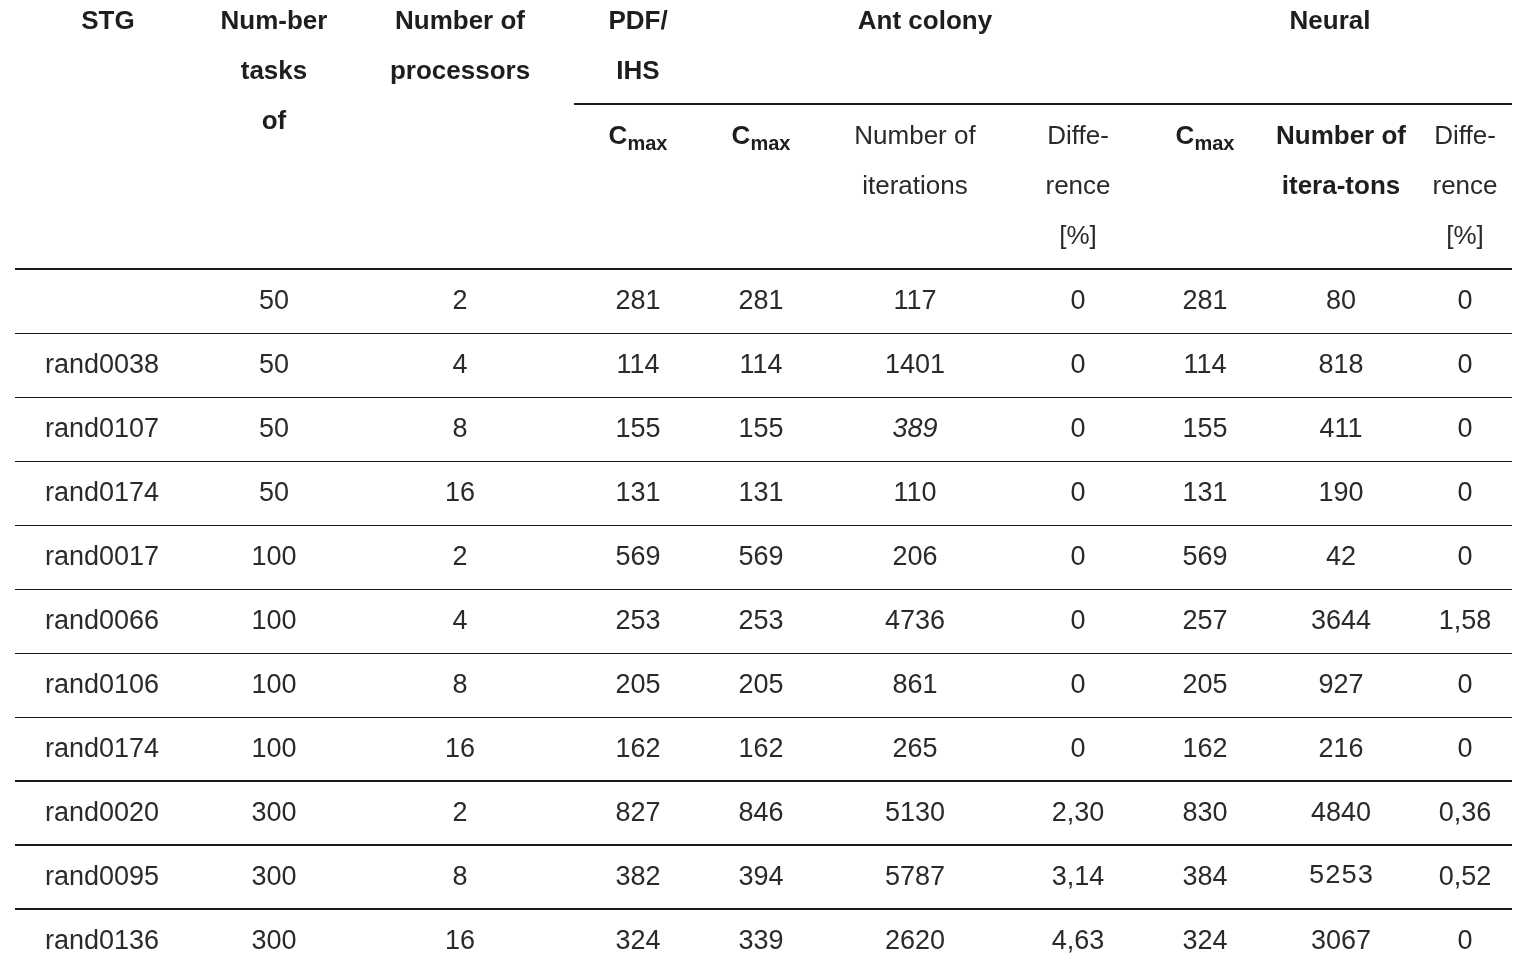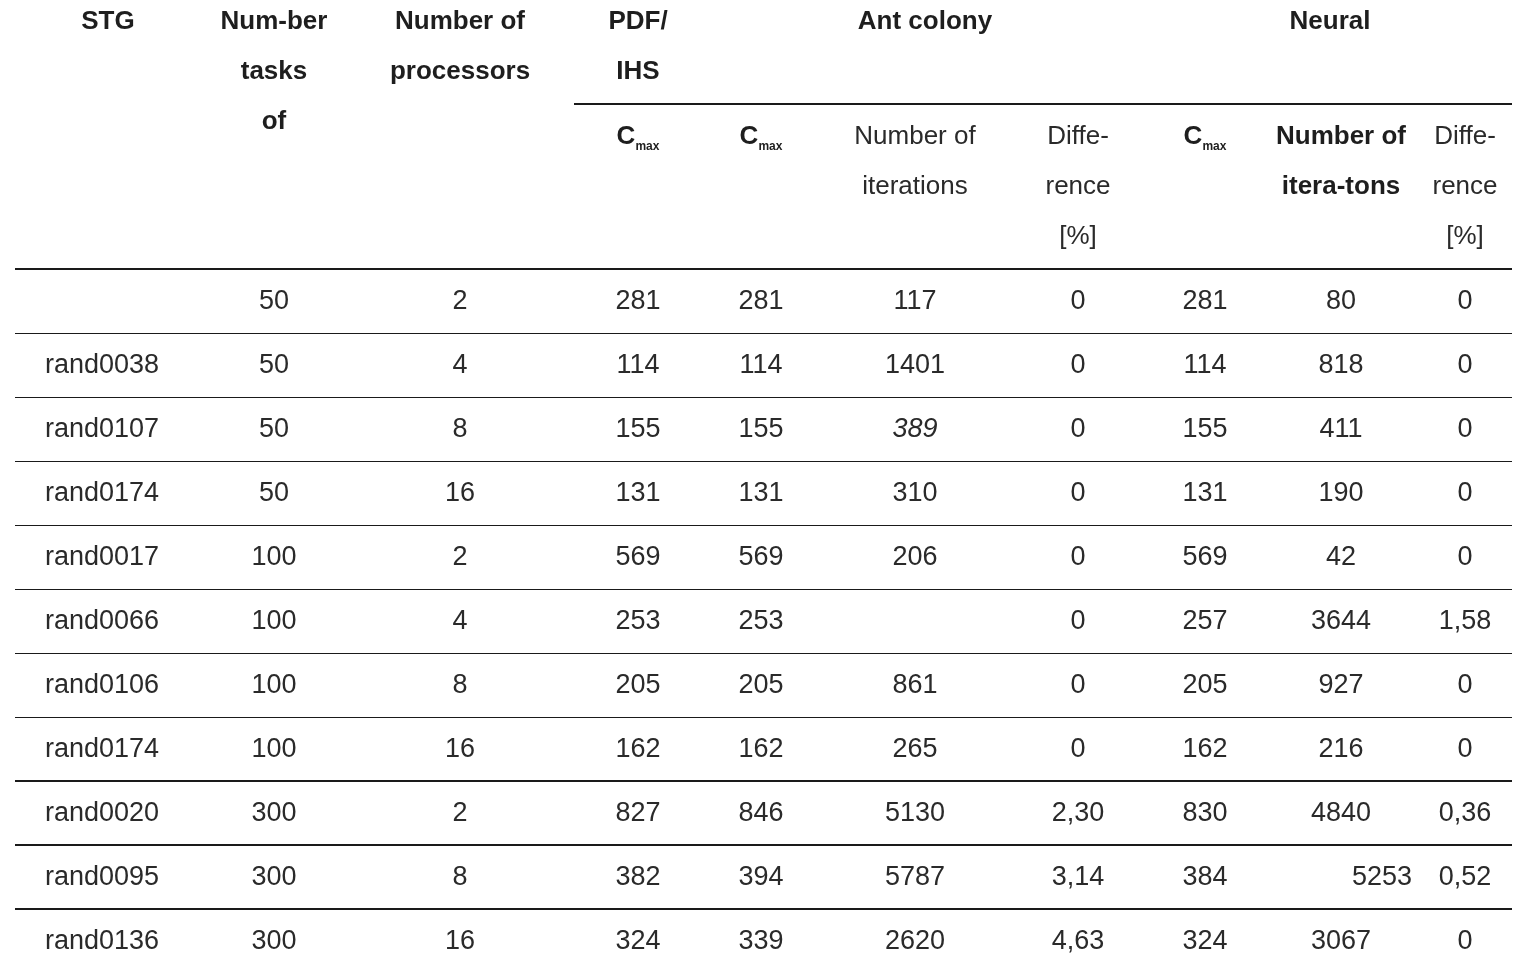--- a/index.html
+++ b/index.html
@@ -3,21 +3,21 @@
   <meta charset="utf-8">
   <style>
     html, body { margin: 0; padding: 0; background: #ffffff; }
     body { width: 1520px; height: 980px; overflow: hidden; position: relative;
            font-family: "Liberation Sans", "DejaVu Sans", sans-serif; color: #1e1e1e; }
     .hdr { position: absolute; font-weight: bold; font-size: 26px; line-height: 50px;
            text-align: center; color: #1e1e1e; }
     .sub { position: absolute; font-size: 26px; line-height: 50px; text-align: center; color: #2a2a2a; }
     .sub.bold { font-weight: bold; color: #1e1e1e; }
     .cmax { font-weight: bold; font-size: 26px; }
-    .cmax sub { font-size: 12px; vertical-align: -6px; }
+    .cmax sub { font-size: 20px; vertical-align: -6px; }
     .rule { position: absolute; background: #1a1a1a; }
     .row { position: absolute; left: 15px; width: 1497px; height: 64px; }
     .cell { position: absolute; top: 0; height: 64px; line-height: 60px; font-size: 27px;
             text-align: center; color: #2a2a2a; }
     .cell.stg { text-align: left; padding-left: 30px; }
   </style>
 </head>
 <body>
 
 <div>
@@ -115,21 +115,21 @@
     <div class="cell" style="left:1247px; width:158px;">411</div>
     <div class="cell" style="left:1403px; width:94px;">0</div>
   </div>
       <div class="rule" style="left: 15px; width: 1497px; top: 461px; height: 1px;"></div>
       <div class="row" style="top: 462px;">
     <div class="cell stg" style="left:0; width:170px;">rand0174</div>
     <div class="cell" style="left:185px; width:148px;">50</div>
     <div class="cell" style="left:355px; width:180px;">16</div>
     <div class="cell" style="left:583px; width:80px;">131</div>
     <div class="cell" style="left:706px; width:80px;">131</div>
-    <div class="cell" style="left:815px; width:170px;">310</div>
+    <div class="cell" style="left:815px; width:170px;">110</div>
     <div class="cell" style="left:1013px; width:100px;">0</div>
     <div class="cell" style="left:1150px; width:80px;">131</div>
     <div class="cell" style="left:1247px; width:158px;">190</div>
     <div class="cell" style="left:1403px; width:94px;">0</div>
   </div>
       <div class="rule" style="left: 15px; width: 1497px; top: 525px; height: 1px;"></div>
       <div class="row" style="top: 526px;">
     <div class="cell stg" style="left:0; width:170px;">rand0017</div>
     <div class="cell" style="left:185px; width:148px;">100</div>
     <div class="cell" style="left:355px; width:180px;">2</div>
@@ -141,20 +141,21 @@
     <div class="cell" style="left:1247px; width:158px;">42</div>
     <div class="cell" style="left:1403px; width:94px;">0</div>
   </div>
       <div class="rule" style="left: 15px; width: 1497px; top: 589px; height: 1px;"></div>
       <div class="row" style="top: 590px;">
     <div class="cell stg" style="left:0; width:170px;">rand0066</div>
     <div class="cell" style="left:185px; width:148px;">100</div>
     <div class="cell" style="left:355px; width:180px;">4</div>
     <div class="cell" style="left:583px; width:80px;">253</div>
     <div class="cell" style="left:706px; width:80px;">253</div>
+    <div class="cell" style="left:815px; width:170px;">4736</div>
     <div class="cell" style="left:1013px; width:100px;">0</div>
     <div class="cell" style="left:1150px; width:80px;">257</div>
     <div class="cell" style="left:1247px; width:158px;">3644</div>
     <div class="cell" style="left:1403px; width:94px;">1,58</div>
   </div>
       <div class="rule" style="left: 15px; width: 1497px; top: 653px; height: 1px;"></div>
       <div class="row" style="top: 654px;">
     <div class="cell stg" style="left:0; width:170px;">rand0106</div>
     <div class="cell" style="left:185px; width:148px;">100</div>
     <div class="cell" style="left:355px; width:180px;">8</div>
@@ -195,21 +196,21 @@
       <div class="rule" style="left: 15px; width: 1497px; top: 844px; height: 2px;"></div>
       <div class="row" style="top: 846px;">
     <div class="cell stg" style="left:0; width:170px;">rand0095</div>
     <div class="cell" style="left:185px; width:148px;">300</div>
     <div class="cell" style="left:355px; width:180px;">8</div>
     <div class="cell" style="left:583px; width:80px;">382</div>
     <div class="cell" style="left:706px; width:80px;">394</div>
     <div class="cell" style="left:815px; width:170px;">5787</div>
     <div class="cell" style="left:1013px; width:100px;">3,14</div>
     <div class="cell" style="left:1150px; width:80px;">384</div>
-    <div class="cell" style="left:1288px; width:158px;">5253</div>
+    <div class="cell" style="left:1247px; width:158px;font-family:Liberation Mono, monospace;">5253</div>
     <div class="cell" style="left:1403px; width:94px;">0,52</div>
   </div>
       <div class="rule" style="left: 15px; width: 1497px; top: 908px; height: 2px;"></div>
       <div class="row" style="top: 910px;">
     <div class="cell stg" style="left:0; width:170px;">rand0136</div>
     <div class="cell" style="left:185px; width:148px;">300</div>
     <div class="cell" style="left:355px; width:180px;">16</div>
     <div class="cell" style="left:583px; width:80px;">324</div>
     <div class="cell" style="left:706px; width:80px;">339</div>
     <div class="cell" style="left:815px; width:170px;">2620</div>

